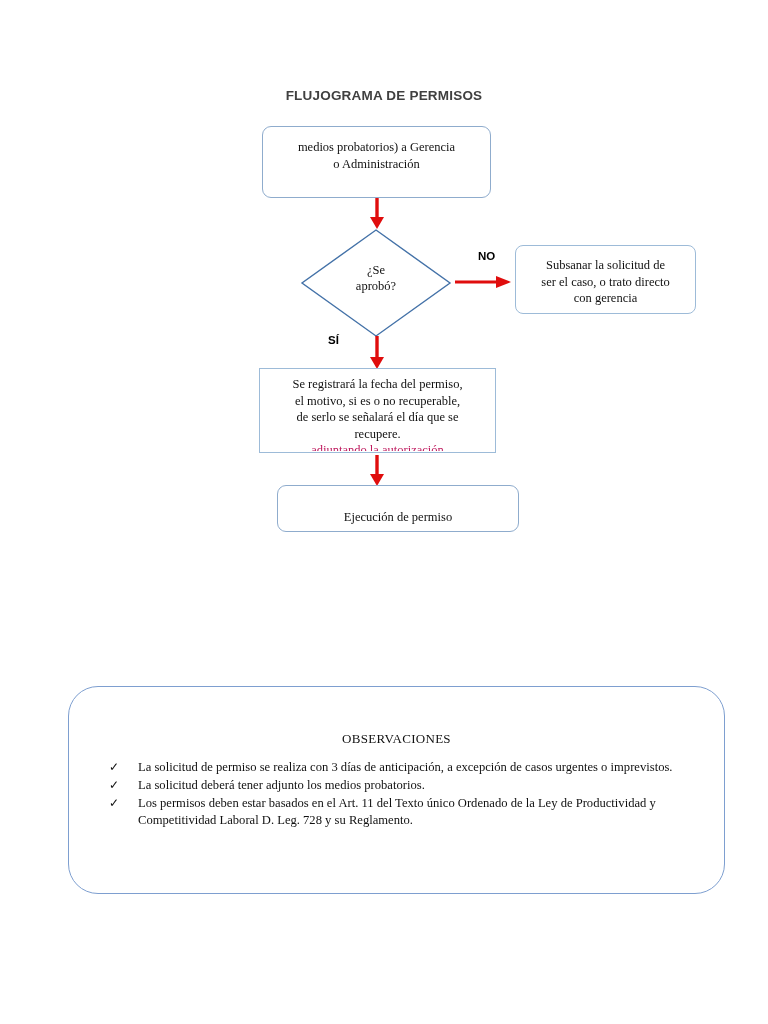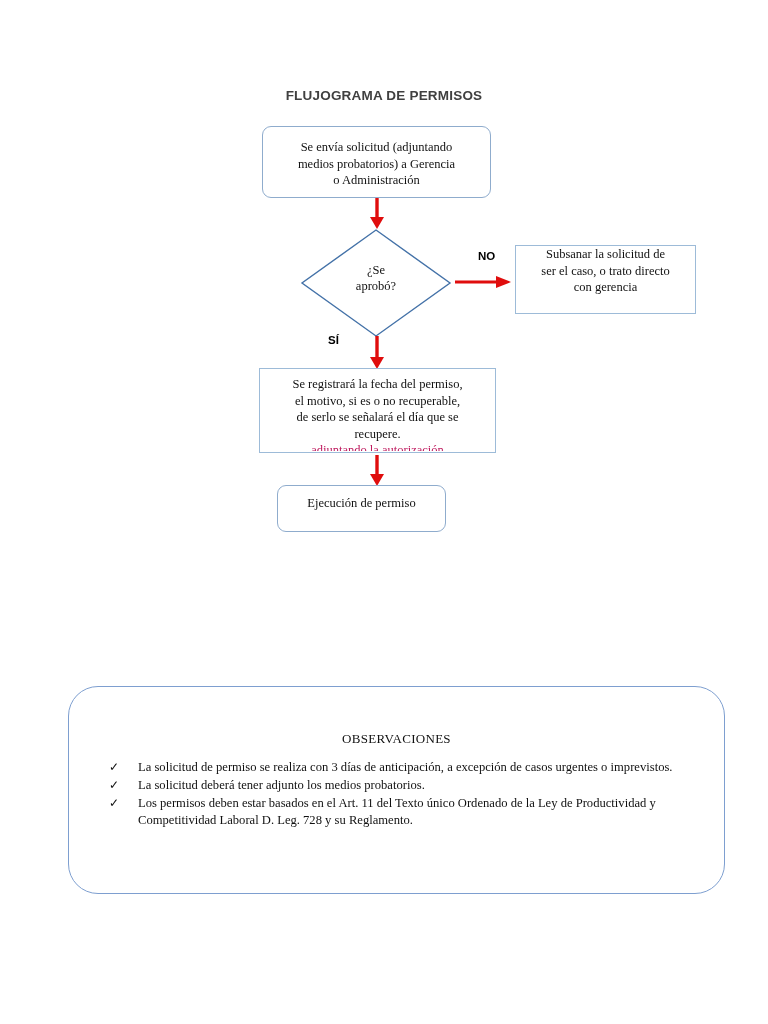--- a/index.html
+++ b/index.html
@@ -68,37 +68,39 @@
     width: 229px;
     height: 72px;
     padding-top: 12px;
   }
 
   #node-subsanar {
     left: 515px;
     top: 245px;
     width: 181px;
     height: 69px;
+    padding-top: 11px;
+    border-radius: 8px;
   }
 
   #node-registro {
     left: 259px;
     top: 368px;
     width: 237px;
     height: 85px;
     padding-top: 7px;
     text-align: center;
   }
 
   #node-ejecucion {
     left: 277px;
     top: 485px;
-    width: 169px;
+    width: 242px;
     height: 47px;
-    padding-top: 9px;
+    padding-top: 23px;
   }
 
   
   .clipped-line {
     display: block;
     height: 9px;
     overflow: hidden;
     line-height: 16.5px;
     color: #be185d;
   }
@@ -187,21 +189,20 @@
   }
 </style>
 </head>
 <body>
 
 <div class="canvas">
 
   <div class="title">FLUJOGRAMA DE PERMISOS</div>
 
   <div class="node node-rounded" id="node-start">
-    <div>Se envía solicitud (adjuntando</div>
     <div>medios probatorios) a Gerencia</div>
     <div>o Administración</div>
   </div>
 
   <div class="arrow" id="arrow-start-decision" style="left:366px; top:198px;">
     <svg width="22" height="32" viewBox="0 0 22 32">
       <line x1="11" y1="0" x2="11" y2="20" stroke="#e00d0d" stroke-width="3.4"></line>
       <polygon points="4,19 18,19 11,31" fill="#e00d0d"></polygon>
     </svg>
   </div>

